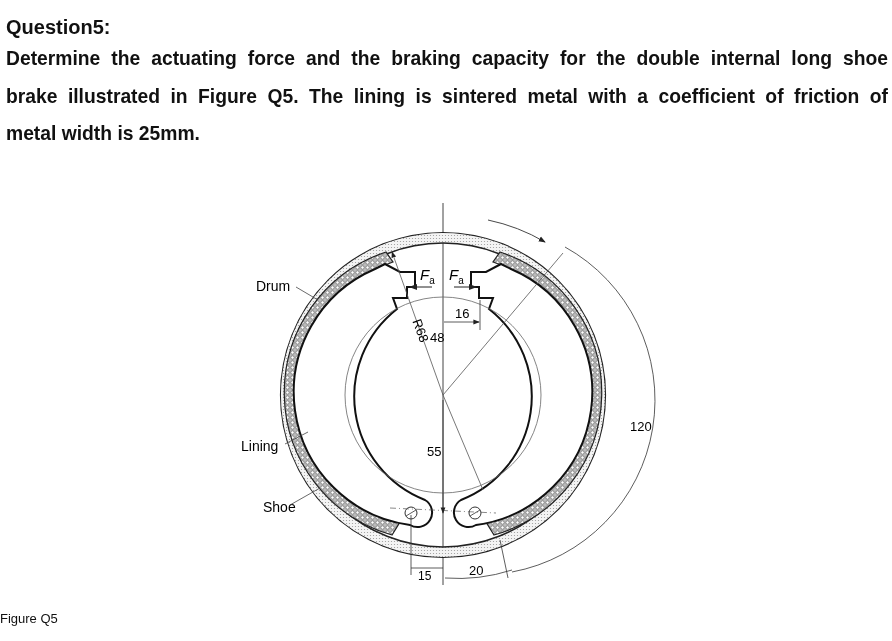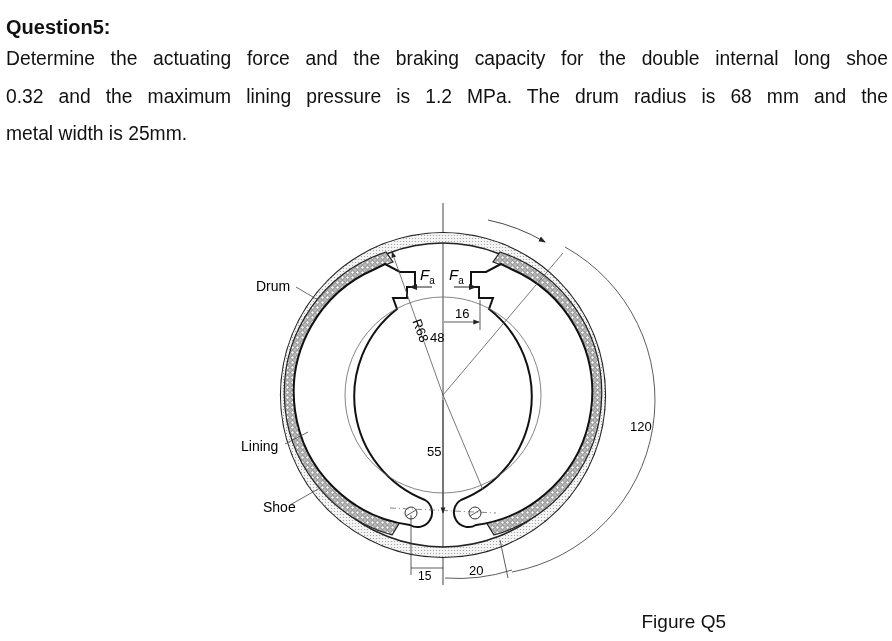--- a/index.html
+++ b/index.html
@@ -1,34 +1,34 @@
 <!DOCTYPE html>
 <html><head>
 <meta charset="utf-8">
 <style>
   html, body { margin: 0; padding: 0; background: #ffffff; }
   body { width: 892px; height: 641px; position: relative; overflow: hidden;
          font-family: "Liberation Sans", sans-serif; color: #111; }
   .q-title { position: absolute; left: 6px; top: 16px; font-size: 20px; font-weight: bold; letter-spacing: 0; }
   .para { position: absolute; left: 6px; top: 40px; width: 882px; font-size: 19.3px; line-height: 37.6px;
           text-align: justify; text-align-last: left; }
-  .para .line { display: block; text-align: justify; text-align-last: justify; white-space: nowrap; }
+  .para .line { display: block; text-align: justify; text-align-last: justify; white-space: nowrap; font-weight: bold; }
   .para .line.last { text-align-last: left; }
   .figure { position: absolute; left: 230px; top: 195px; width: 440px; height: 410px; text-align: center; }
-  .caption { position: absolute; left: 0; width: 726px; top: 611px; text-align: right; font-size: 19px; }
+  .caption { position: absolute; left: 0; width: 726px; top: 611px; text-align: left; font-size: 13px; }
   svg text { font-family: "Liberation Sans", sans-serif; }
 </style>
 </head>
 <body>
 
 <div class="q-title">Question5:</div>
 
 <div class="para">
   <span class="line">Determine the actuating force and the braking capacity for the double internal long shoe</span>
-  <span class="line">0.32 and the maximum lining pressure is 1.2 MPa. The drum radius is 68 mm and the</span>
+  <span class="line">brake illustrated in Figure Q5. The lining is sintered metal with a coefficient of friction of</span>
   <span class="line last">metal width is 25mm.</span>
 </div>
 
 <div class="figure">
   <svg width="440" height="410" viewBox="230 195 440 410" xmlns="http://www.w3.org/2000/svg">
     <defs>
       <pattern id="dots" width="3" height="3" patternUnits="userSpaceOnUse">
         <rect width="3" height="3" fill="#f4f4f4"></rect>
         <circle cx="1.5" cy="1.5" r="0.6" fill="#999"></circle>
       </pattern>

